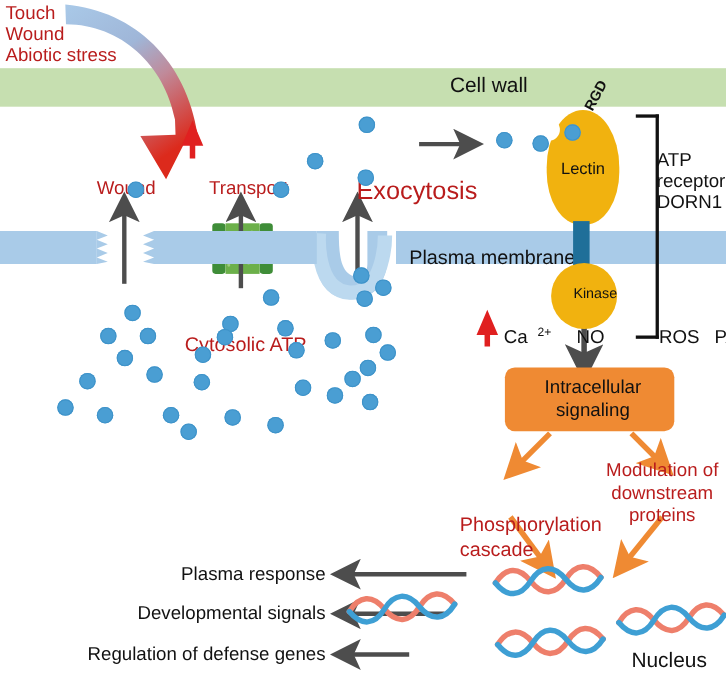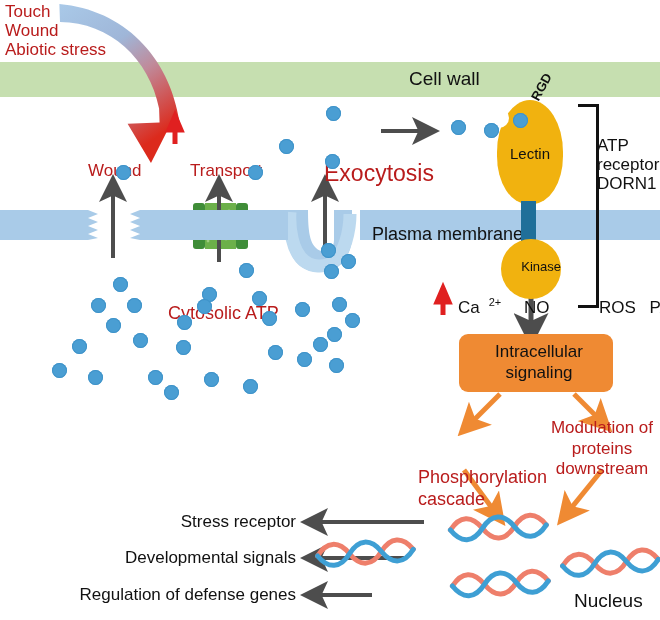--- a/index.html
+++ b/index.html
@@ -260,25 +260,25 @@
     <div>Intracellular</div>
     <div>signaling</div>
   </div>
 
   <div id="phos-label" class="lbl multi">
     <div>Phosphorylation</div>
     <div>cascade</div>
   </div>
   <div id="mod-label" class="lbl multi">
     <div>Modulation of</div>
+    <div>downstream</div>
     <div>proteins</div>
-    <div>downstream</div>
-  </div>
-
-  <div id="out0" class="lbl outlbl">Stress receptor</div>
+  </div>
+
+  <div id="out0" class="lbl outlbl">Plasma response</div>
   <div id="out1" class="lbl outlbl">Developmental signals</div>
   <div id="out2" class="lbl outlbl">Regulation of defense genes</div>
 
   <div id="dots-layer">
       <div class="dot" style="left: 326px; top: 106px; width: 15px; height: 15px;"></div>
       <div class="dot" style="left: 279px; top: 139px; width: 15px; height: 15px;"></div>
       <div class="dot" style="left: 325px; top: 154px; width: 15px; height: 15px;"></div>
       <div class="dot" style="left: 451px; top: 120px; width: 15px; height: 15px;"></div>
       <div class="dot" style="left: 484px; top: 123px; width: 15px; height: 15px;"></div>
       <div class="dot" style="left: 513px; top: 113px; width: 15px; height: 15px;"></div>

